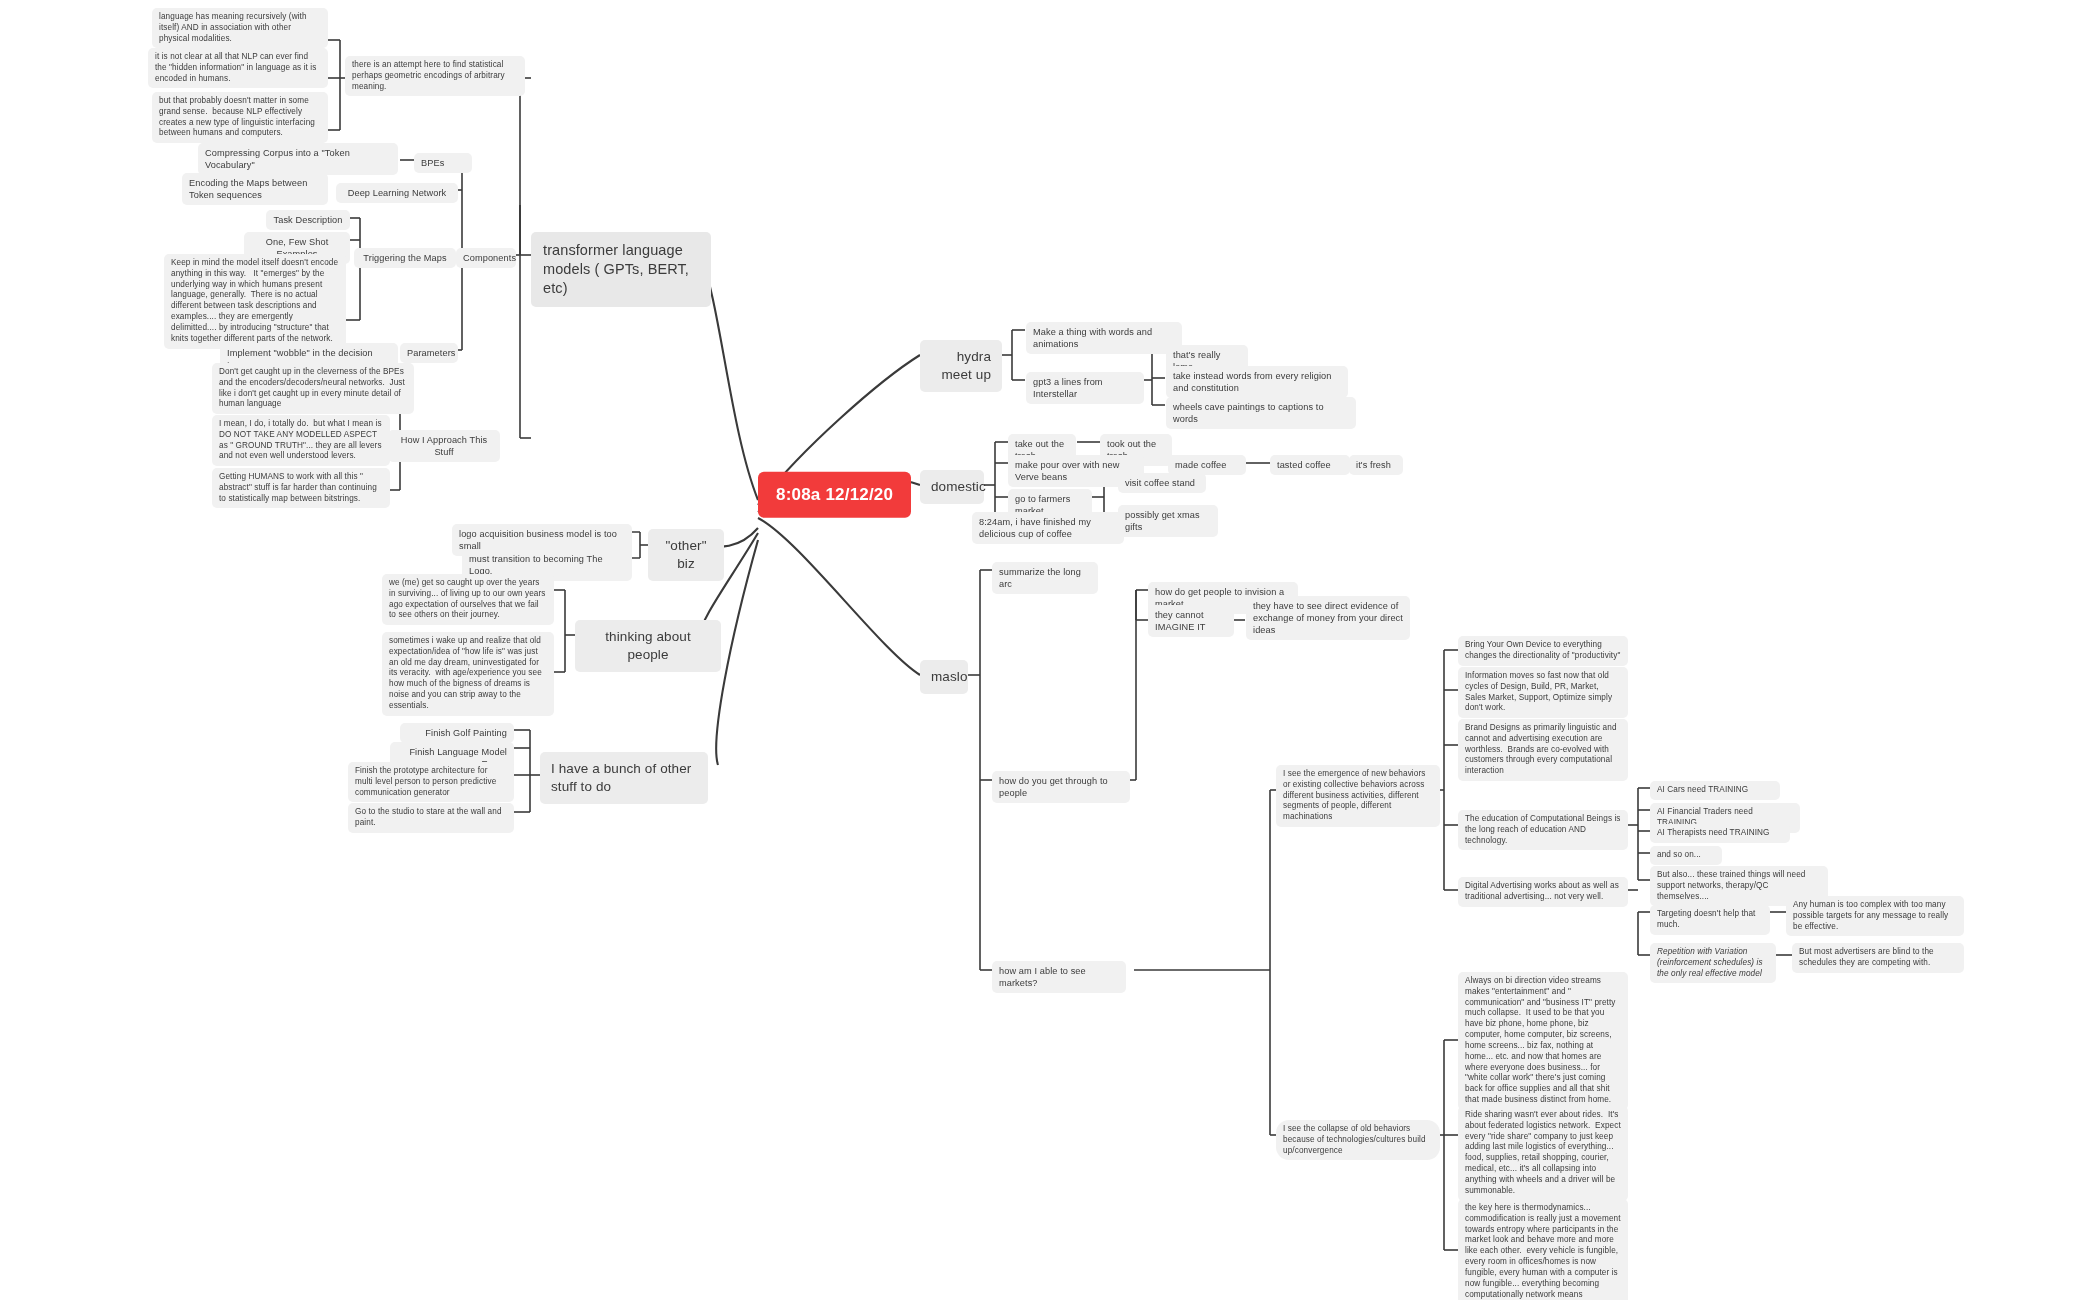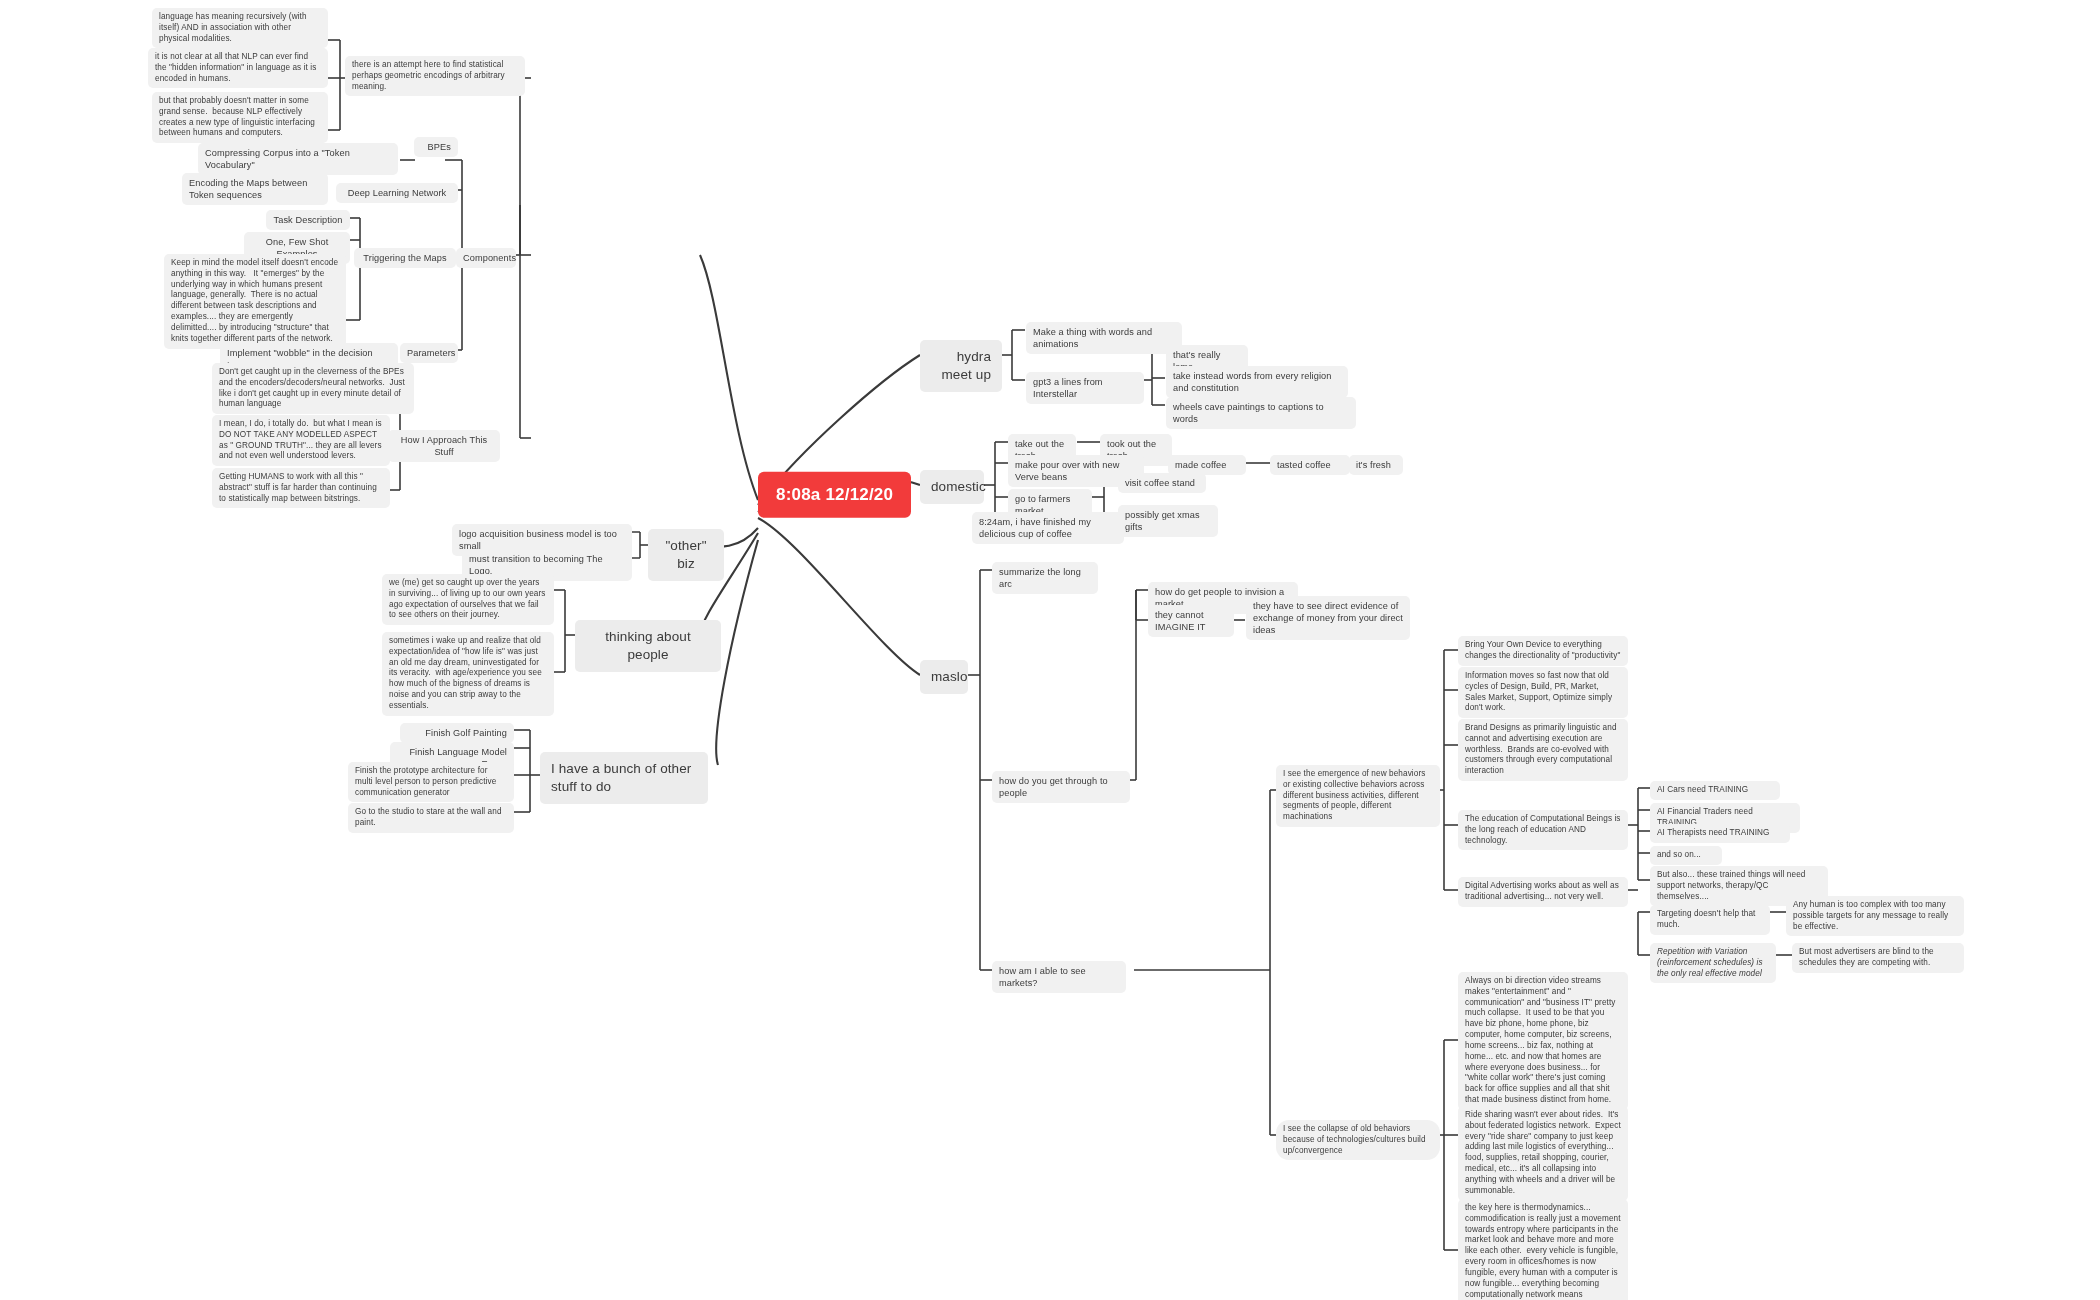--- a/index.html
+++ b/index.html
@@ -195,24 +195,25 @@
       <path d="M1432 1135 L 1444 1135"></path>
       <path d="M1444 1040 L 1444 1250"></path>
       <path d="M1444 1040 L 1458 1040"></path>
       <path d="M1444 1135 L 1458 1135"></path>
       <path d="M1444 1250 L 1458 1250"></path>
     </g>
   </svg>
 
   <div class="node n-root" style="left:758px; top:495px; transform:translateY(-50%);">8:08a 12/12/20</div>
 
+  <div class="node n-lg" style="left:531px; top:232px; width:180px;">transformer language models ( GPTs, BERT, etc)</div>
 
   <div class="node n-sm" style="left:456px; top:248px; width:60px; text-align:center;">Components</div>
 
-  <div class="node n-sm" style="left:414px; top:137px; width:44px; text-align:right;">BPEs</div>
+  <div class="node n-sm" style="left:414px; top:153px; width:58px; text-align:left;">BPEs</div>
   <div class="node n-sm" style="left:198px; top:143px; width:200px;">Compressing Corpus into a "Token Vocabulary"</div>
 
   <div class="node n-sm" style="left:336px; top:183px; width:122px; text-align:center;">Deep Learning Network</div>
   <div class="node n-sm" style="left:182px; top:173px; width:146px;">Encoding the Maps between Token sequences</div>
 
   <div class="node n-sm" style="left:354px; top:248px; width:102px; text-align:center;">Triggering the Maps</div>
   <div class="node n-sm" style="left:266px; top:210px; width:84px; text-align:center;">Task Description</div>
   <div class="node n-sm" style="left:244px; top:232px; width:106px; text-align:center;">One, Few Shot Examples</div>
   <div class="node n-xs" style="left:164px; top:254px; width:182px;">Keep in mind the model itself doesn't encode anything in this way.   It "emerges" by the underlying way in which humans present language, generally.  There is no actual different between task descriptions and examples.... they are emergently delimitted.... by introducing "structure" that knits together different parts of the network.</div>
 

